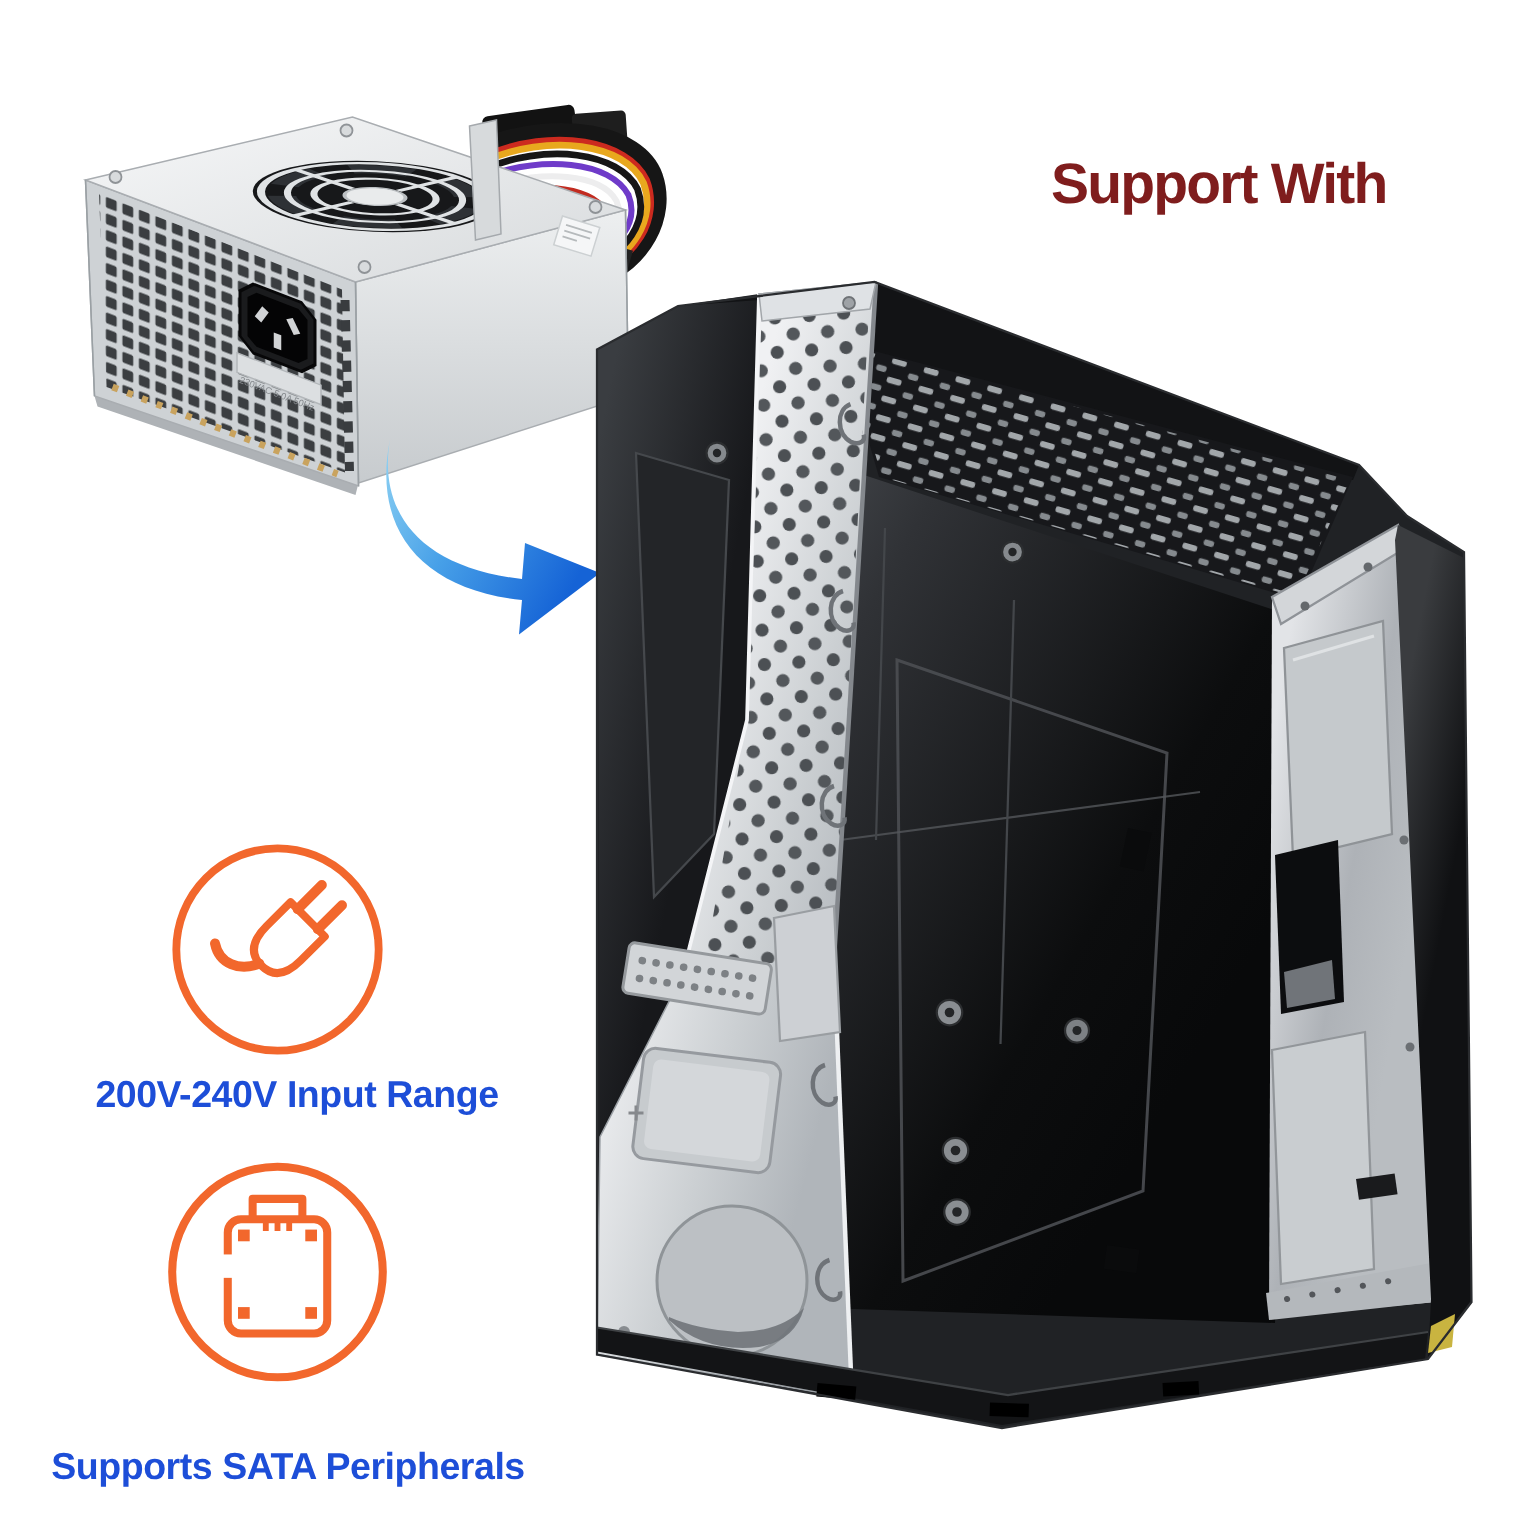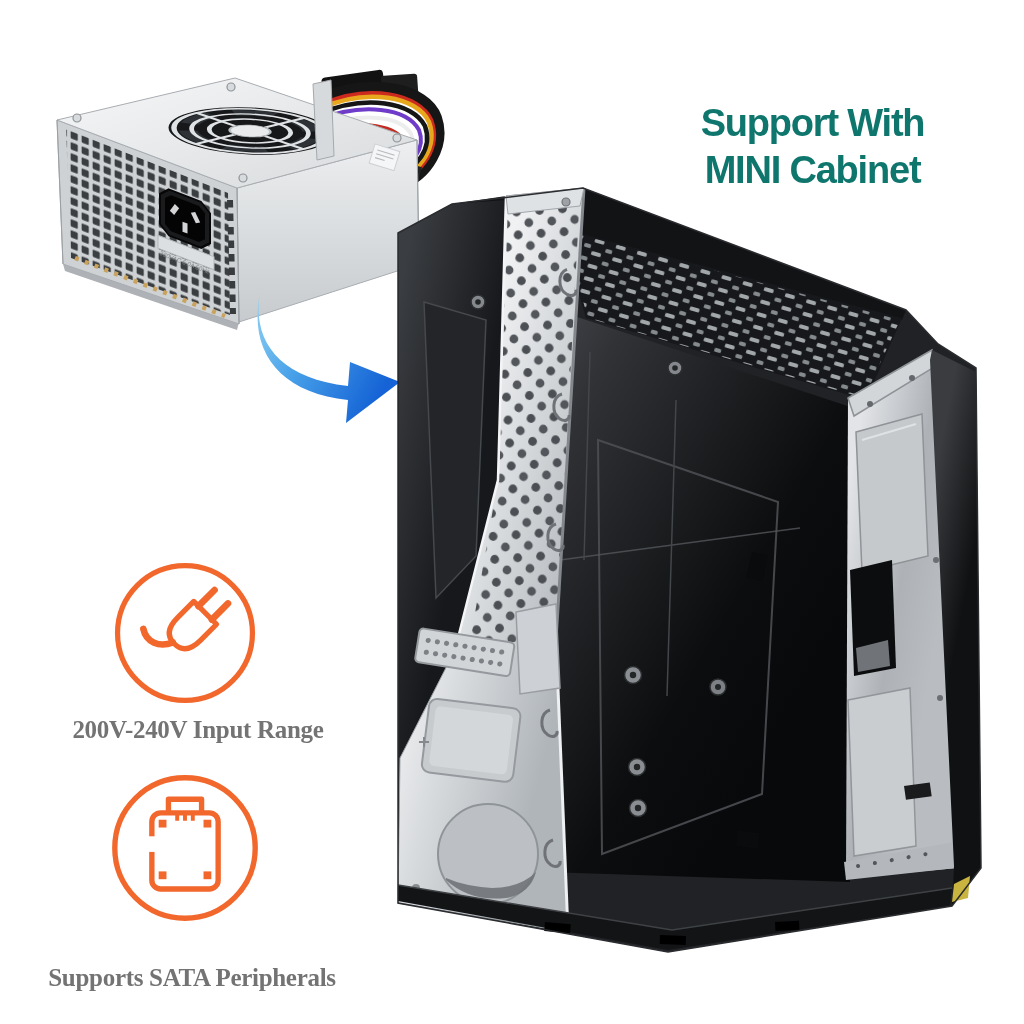--- a/index.html
+++ b/index.html
@@ -1,23 +1,23 @@
 <!DOCTYPE html>
 <html><head>
 <meta charset="utf-8">
 <style>
   * { margin:0; padding:0; box-sizing:border-box; }
   html,body { width:1024px; height:1024px; }
   body { background:#ffffff; font-family:"Liberation Sans", sans-serif; position:relative; overflow:hidden; }
   .abs { position:absolute; }
   .heading { left:635px; top:100px; width:355px; text-align:center;
-             font-weight:800; font-size:38px; line-height:47px; letter-spacing:-1.2px; color:#0f766e; }
+             font-weight:800; font-size:38px; line-height:47px; letter-spacing:-1.2px; color:#7f1d1d; }
   .heading span { display:block; }
   .caption { font-weight:700; font-size:25px; line-height:1.15; letter-spacing:-0.3px;
-             color:#737373; text-align:center;font-family:Liberation Serif, serif; }
+             color:#1d4ed8; text-align:center; }
   .cap1 { left:28px; top:716px; width:340px; }
   .cap2 { left:18px; top:964px; width:348px; }
   svg { display:block; }
   figure { margin:0; }
 </style>
 </head>
 <body>
 
 <main>
 
@@ -114,21 +114,20 @@
         <stop offset="0" stop-color="#8fd2f3"></stop>
         <stop offset="0.45" stop-color="#47a0e8"></stop>
         <stop offset="1" stop-color="#1563d6"></stop>
       </linearGradient>
     </defs>
     <path d="M12,3 C4,50 30,88 100,96 L102,72 L152,92 L98,133 L100,110 C32,103 0,62 12,3 Z" fill="url(#arrowG)"></path>
   </svg>
 
   <header class="abs heading">
     <span>Support With</span>
-    <span>MINI Cabinet</span>
   </header>
 
   <figure class="abs" style="left:393px; top:182px;">
     <svg width="596" height="788" viewBox="393 182 596 788">
       <defs>
         <linearGradient id="trayG" gradientUnits="userSpaceOnUse" x1="430" y1="300" x2="880" y2="560">
           <stop offset="0" stop-color="#595d62"></stop>
             <stop offset="0.35" stop-color="#303236"></stop>
           <stop offset="0.8" stop-color="#0c0d0e"></stop>
             <stop offset="1" stop-color="#08090a"></stop>

